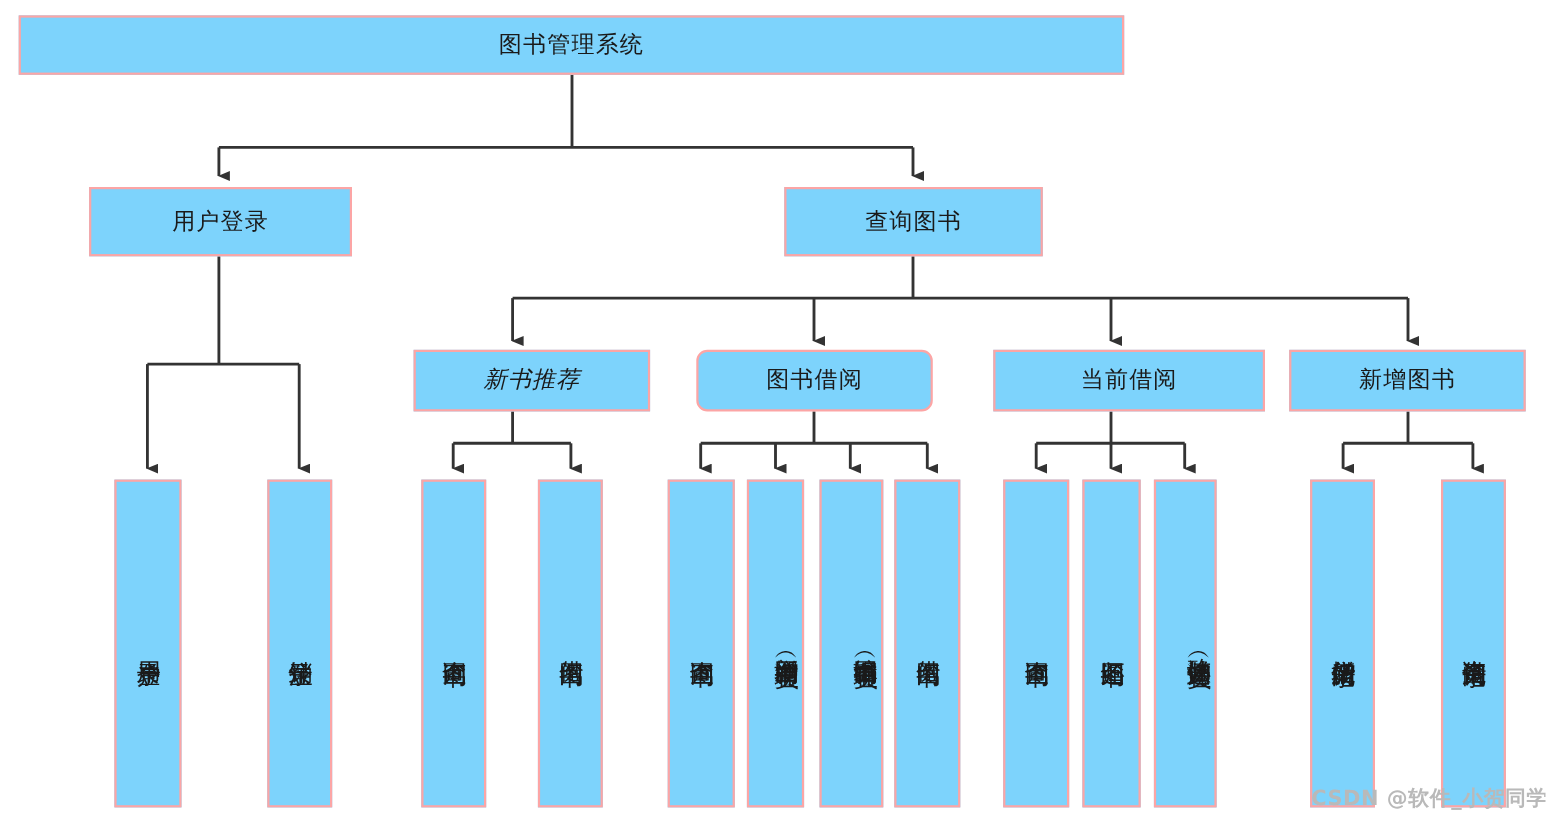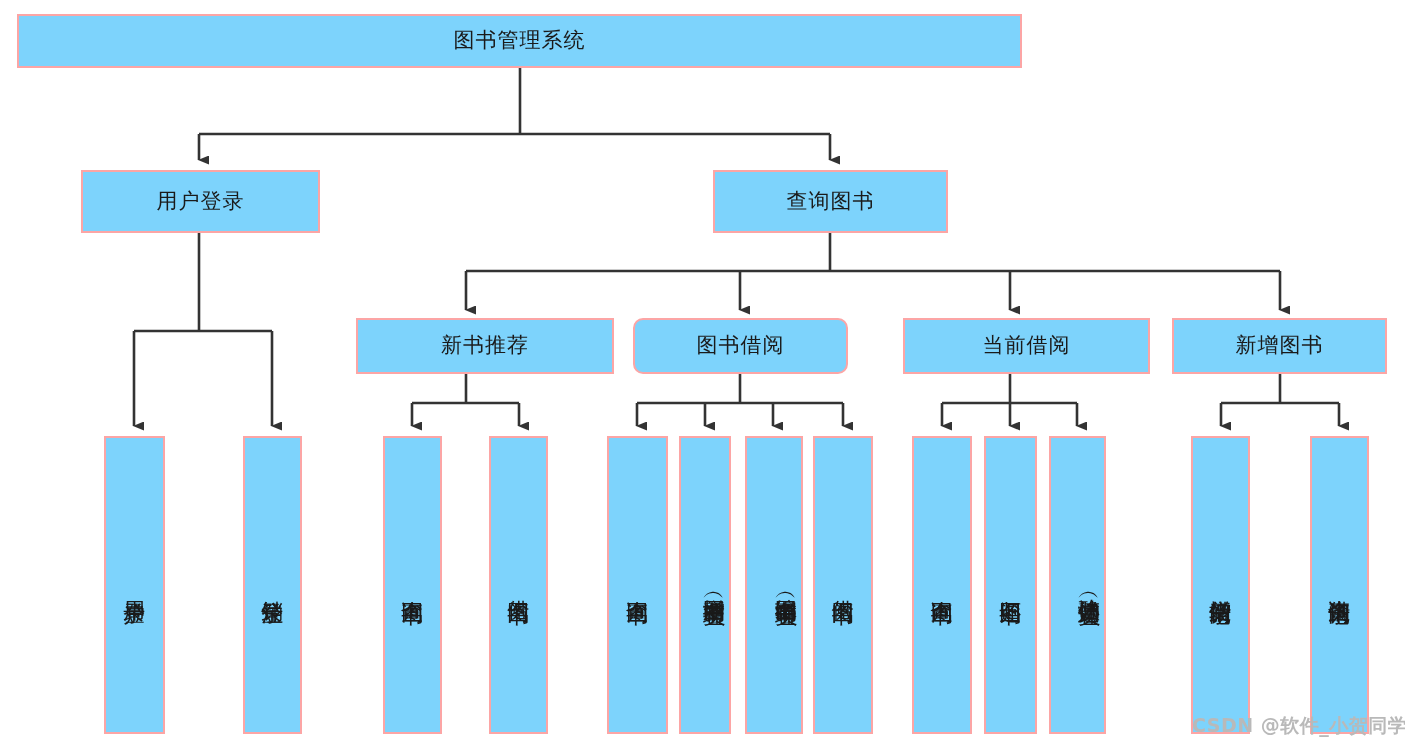--- a/index.html
+++ b/index.html
@@ -107,21 +107,21 @@
       <path d="M1221,403 L1221,426" marker-end="url(#arrowhead)"></path>
       <path d="M1339,403 L1339,426" marker-end="url(#arrowhead)"></path>
     </g>
   </svg>
 
   <div class="node horiz" style="left:17px;top:14px;width:1005px;height:54px;">图书管理系统</div>
 
   <div class="node horiz" style="left:81px;top:170px;width:239px;height:63px;">用户登录</div>
   <div class="node horiz" style="left:713px;top:170px;width:235px;height:63px;">查询图书</div>
 
-  <div class="node horiz" style="left:356px;top:318px;width:258px;height:56px;">新书推荐</div>
+  <div class="node horiz" style="left:376px;top:318px;width:215px;height:56px;font-style:italic;">新书推荐</div>
   <div class="node horiz" style="left:633px;top:318px;width:215px;height:56px;border-radius:10px;">图书借阅</div>
   <div class="node horiz" style="left:903px;top:318px;width:247px;height:56px;">当前借阅</div>
   <div class="node horiz" style="left:1172px;top:318px;width:215px;height:56px;">新增图书</div>
 
   <div class="node vert tall" style="left:104px;top:436px;width:61px;height:298px;">用户登录</div>
   <div class="node vert tall" style="left:243px;top:436px;width:59px;height:298px;">注销登录</div>
 
   <div class="node vert tall" style="left:383px;top:436px;width:59px;height:298px;">查询图书</div>
   <div class="node vert tall" style="left:489px;top:436px;width:59px;height:298px;">借阅图书</div>
 

